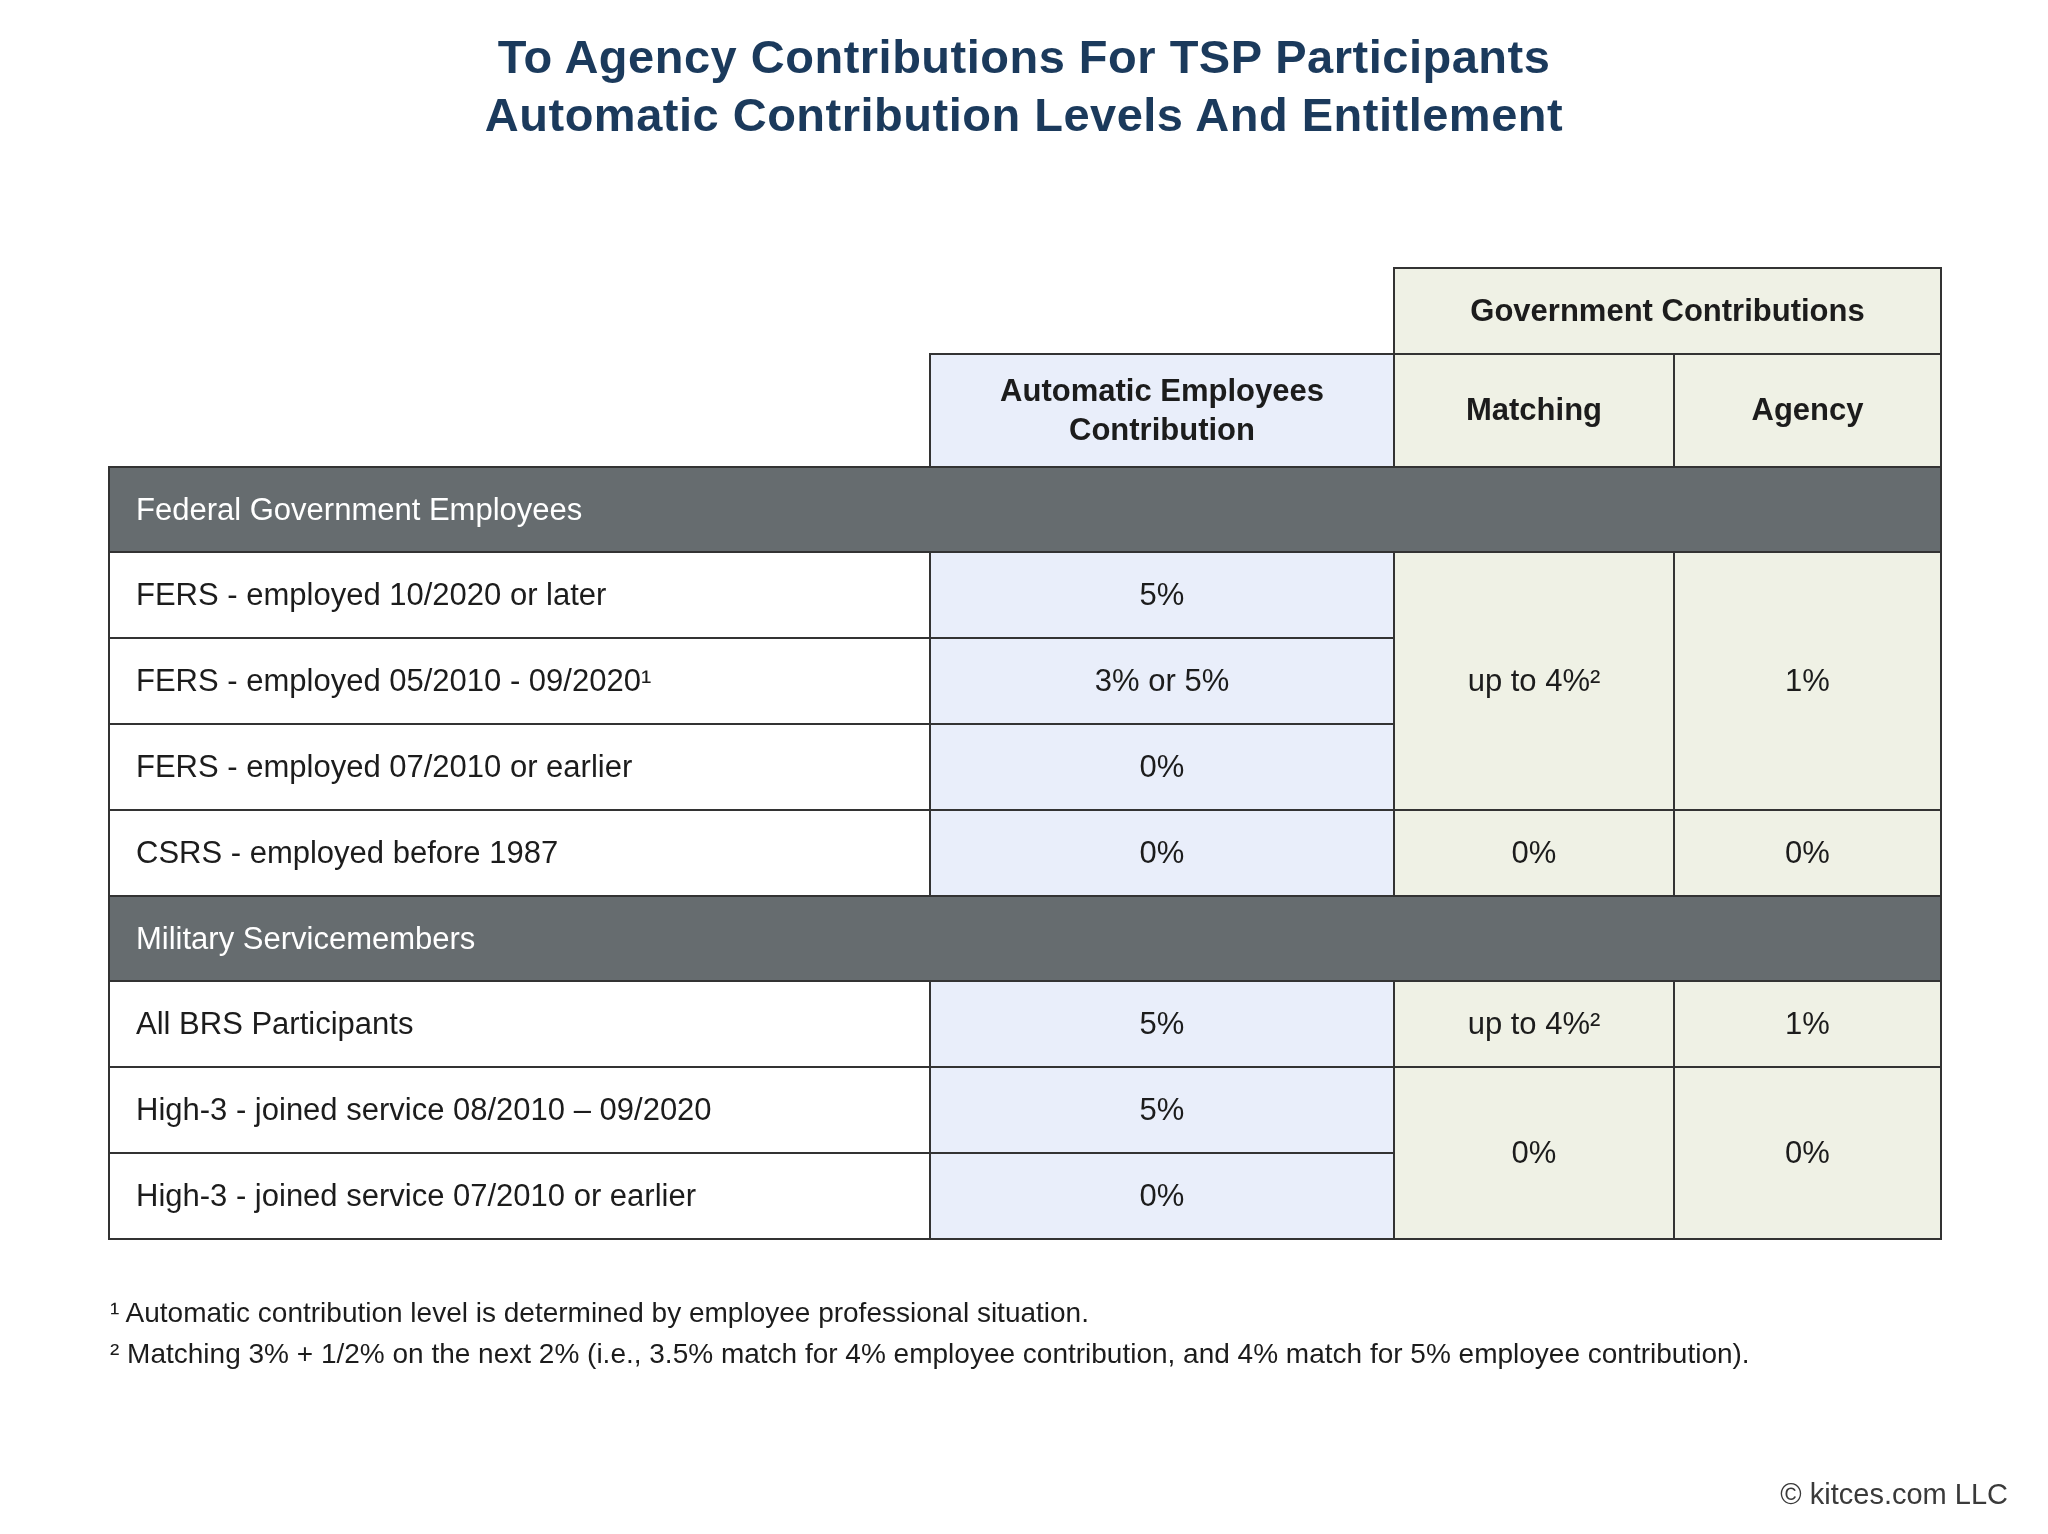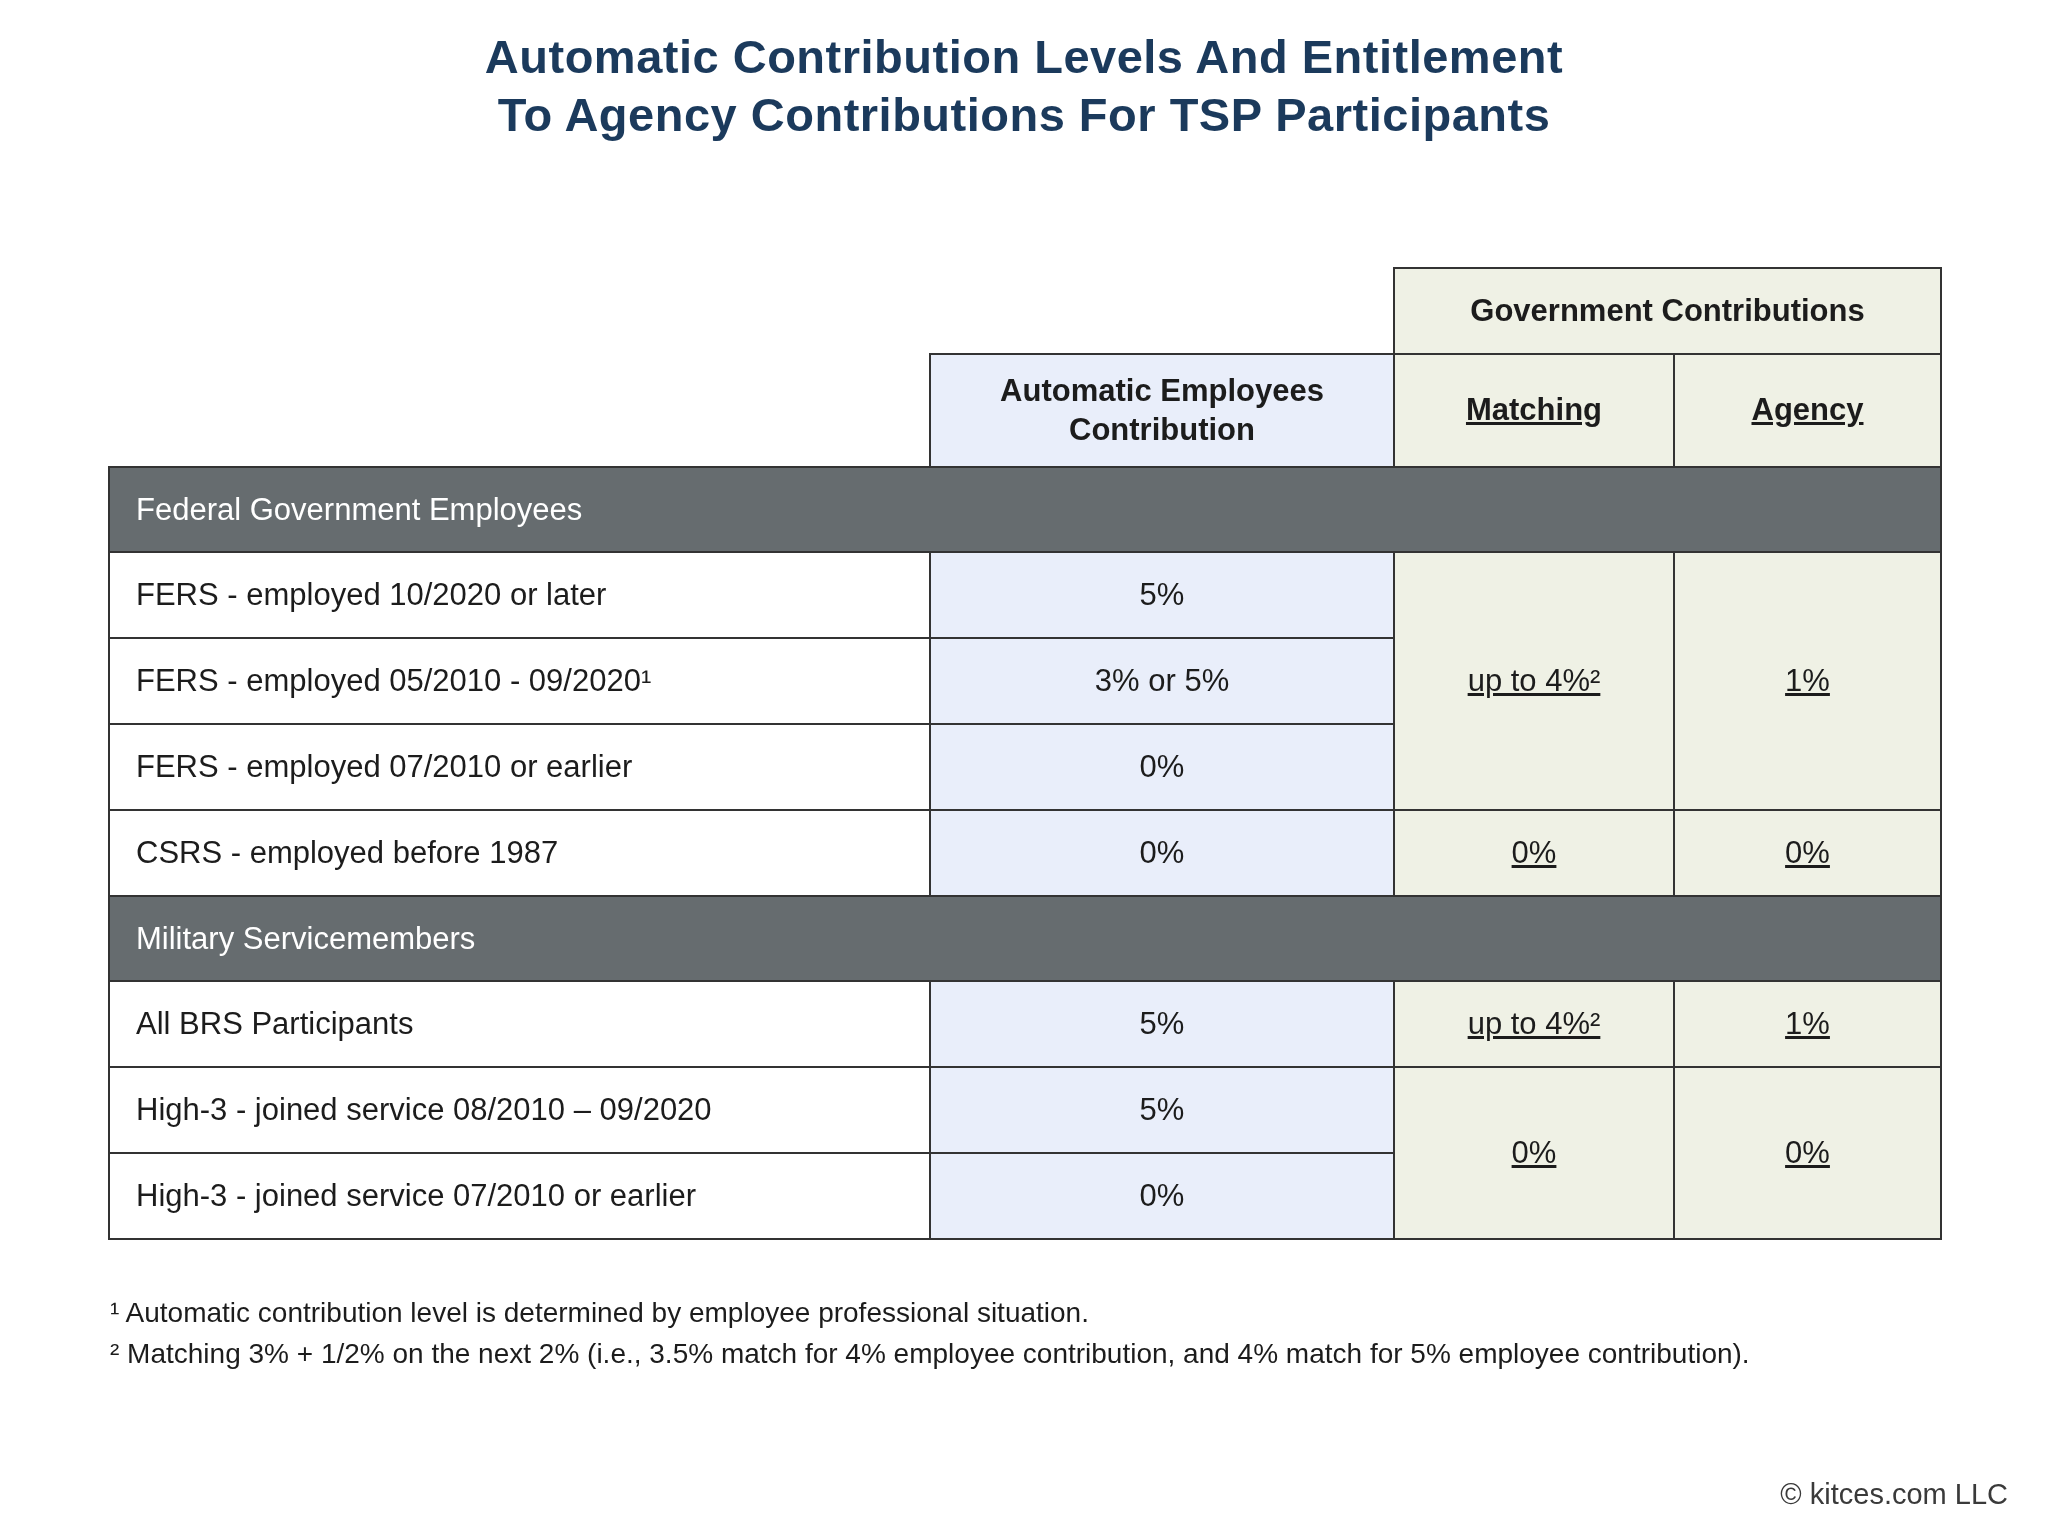--- a/index.html
+++ b/index.html
@@ -55,21 +55,21 @@
     background: #eff1e5;
     font-weight: 700;
     text-align: center;
   }
   .hdr {
     font-weight: 700;
     text-align: center;
     line-height: 1.25;
   }
   .blue  { background: #e9eefa; }
-  .green { background: #eff1e5; text-decoration: underline; }
+  .green { background: #eff1e5; }
 
   .section {
     background: #666c6f;
     color: #ffffff;
     font-weight: 400;
     text-align: left;
     padding-left: 26px;
   }
   .lbl {
     background: #ffffff;
@@ -92,22 +92,22 @@
     font-size: 29px;
     color: #3a3a3a;
   }
 </style>
 </head>
 <body>
 
 <div class="page">
 
   <h1 class="title">
+    <span>To Agency Contributions For TSP Participants</span>
     <span>Automatic Contribution Levels And Entitlement</span>
-    <span>To Agency Contributions For TSP Participants</span>
   </h1>
 
   <table class="tsp-table">
     <colgroup>
       <col class="c-label">
         <col class="c-auto">
         <col class="c-match">
         <col class="c-agency">
     </colgroup>
     <tbody>

